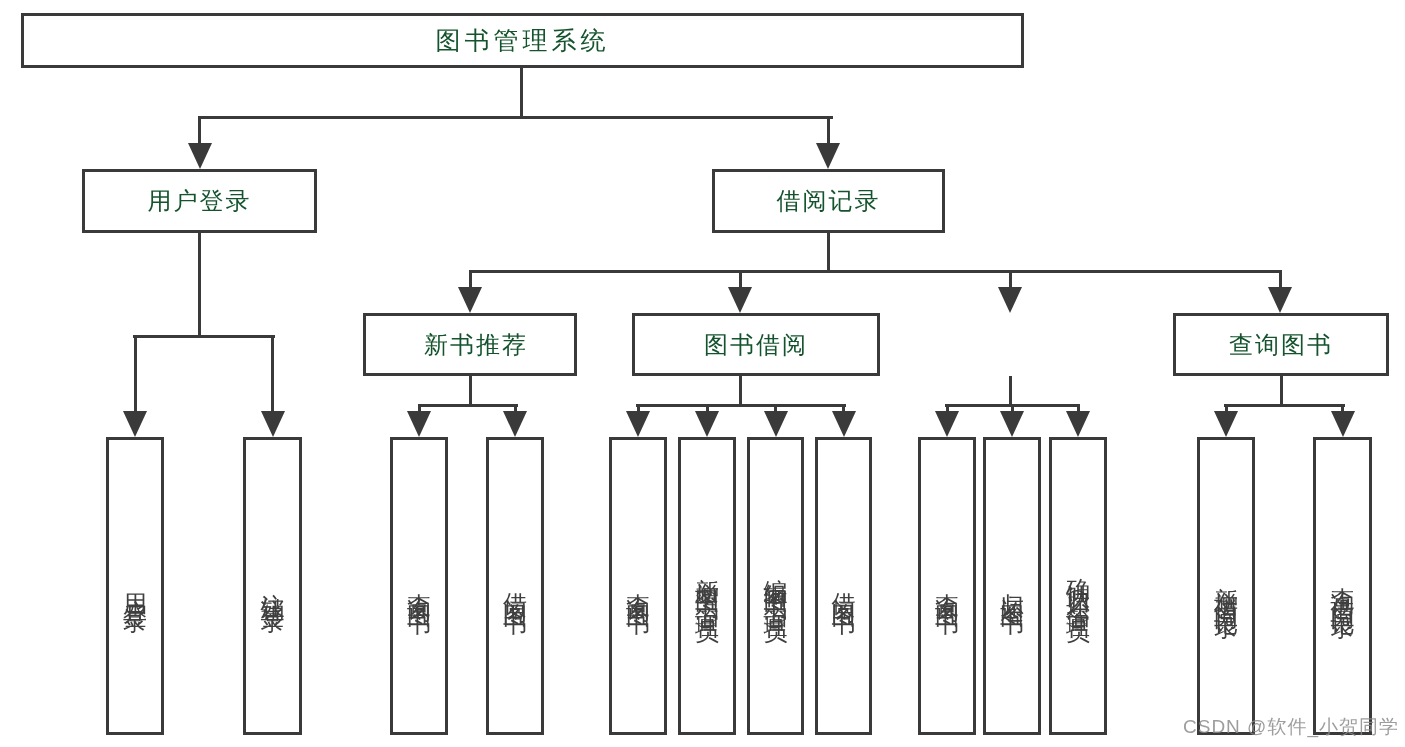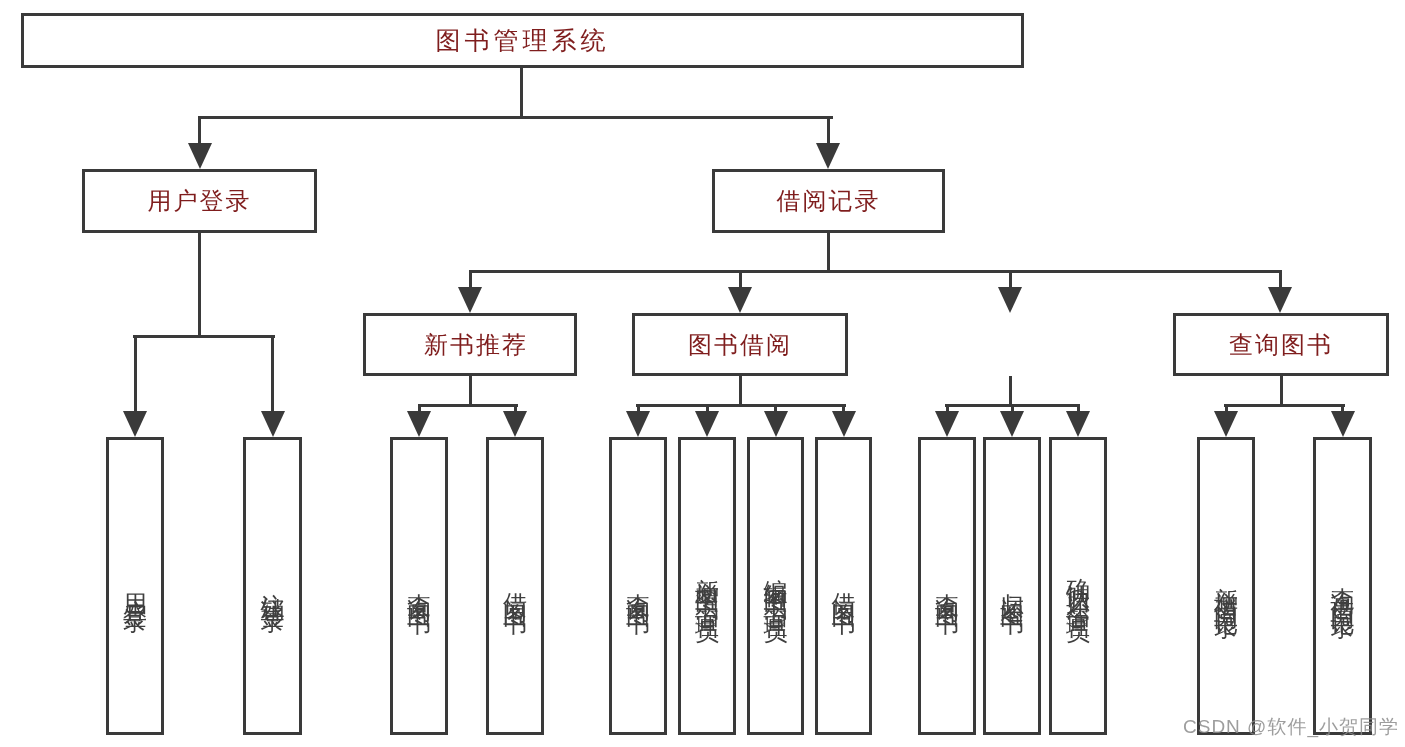--- a/index.html
+++ b/index.html
@@ -5,21 +5,21 @@
   html,body{margin:0;padding:0;background:#ffffff;}
   #canvas{
     position:relative;width:1405px;height:747px;background:#ffffff;overflow:hidden;
     font-family:"Liberation Sans","DejaVu Sans",sans-serif;
   }
   .box{
     position:absolute;box-sizing:border-box;background:#ffffff;
     border:3px solid #3a3a3a;display:flex;align-items:center;justify-content:center;
   }
   .hlabel{
-    font-size:24px;letter-spacing:2px;color:#7f1d1d;white-space:nowrap;
+    font-size:24px;letter-spacing:2px;color:#14532d;white-space:nowrap;
   }
   .title .hlabel{font-size:25px;letter-spacing:4px;}
   .vlabel{
     writing-mode:vertical-rl;text-orientation:mixed;
     font-size:24px;letter-spacing:6px;color:#3f3f3f;line-height:1;
   }
   .vline,.hline{position:absolute;background:#3a3a3a;}
   .vline{width:3px;}
   .hline{height:3px;}
   .arrowhead{
@@ -69,21 +69,21 @@
   <div class="vline" style="left:739px;top:270px;height:19px;"></div>
   <div class="arrowhead" style="left:728px;top:287px;"></div>
   <div class="vline" style="left:1009px;top:270px;height:19px;"></div>
   <div class="arrowhead" style="left:998px;top:287px;"></div>
   <div class="vline" style="left:1279px;top:270px;height:19px;"></div>
   <div class="arrowhead" style="left:1268px;top:287px;"></div>
 
   <div class="box" style="left:363px;top:313px;width:214px;height:63px;padding-left:12px;">
     <span class="hlabel">新书推荐</span>
   </div>
-  <div class="box" style="left:632px;top:313px;width:216px;height:63px;">
+  <div class="box" style="left:632px;top:313px;width:248px;height:63px;">
     <span class="hlabel">图书借阅</span>
   </div>
   <div class="box" style="left:1173px;top:313px;width:216px;height:63px;">
     <span class="hlabel">查询图书</span>
   </div>
 
   <div class="vline" style="left:469px;top:376px;height:31px;"></div>
   <div class="hline" style="left:418px;top:404px;width:100px;"></div>
   <div class="vline" style="left:418px;top:404px;height:9px;"></div>
   <div class="arrowhead" style="left:407px;top:411px;"></div>

